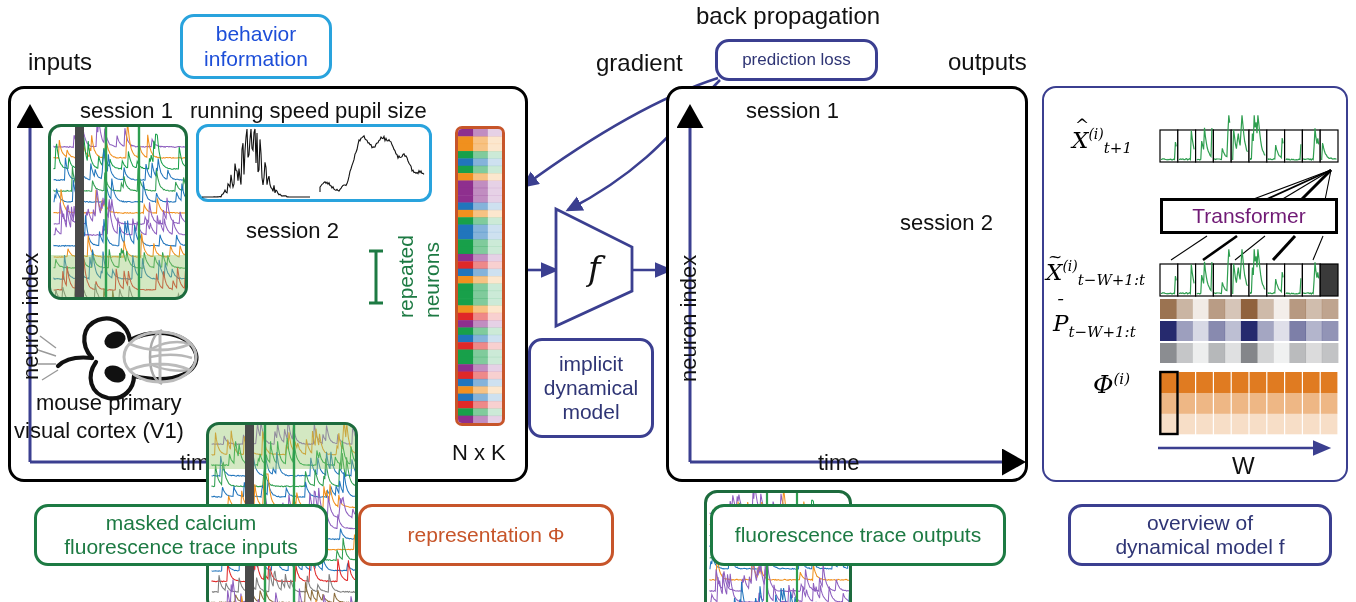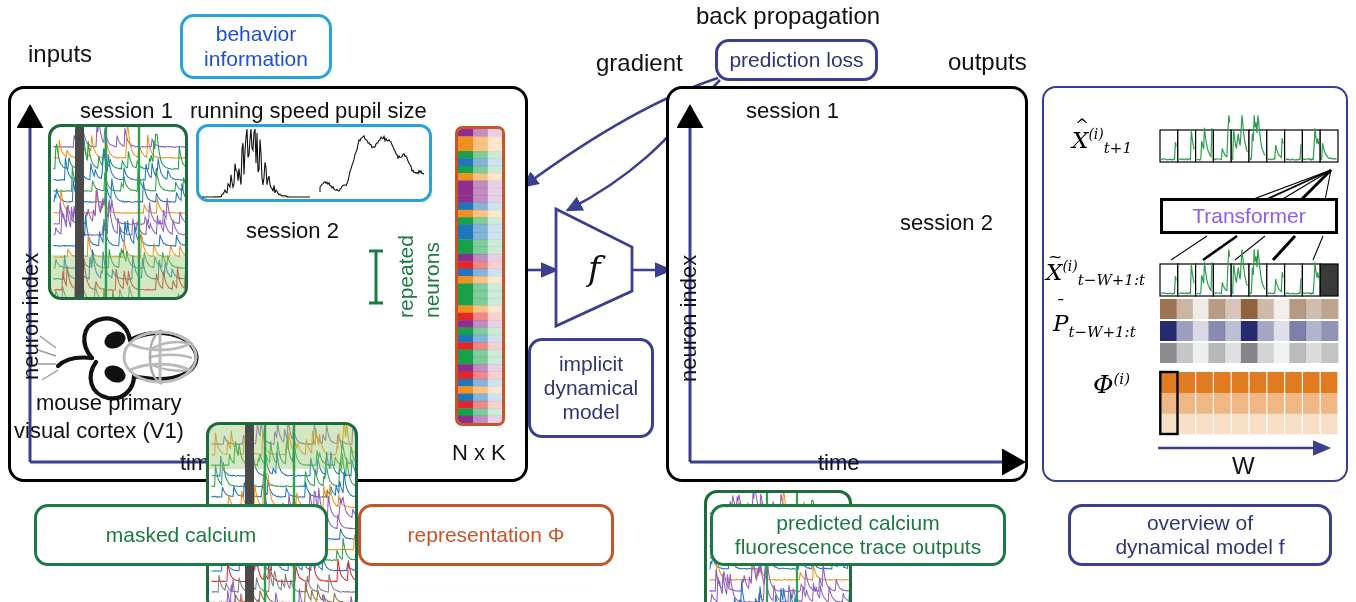--- a/index.html
+++ b/index.html
@@ -29,31 +29,31 @@
             background:#fff;overflow:hidden;position:relative;}
   .mask{position:absolute;background:#4a4a4a;}
   .hl{position:absolute;background:rgba(150,200,110,.42);}
 
   svg{display:block;overflow:visible;}
   .mth{font-family:"DejaVu Serif",serif;font-style:italic;}
 </style>
 </head>
 <body>
 
-<div class="abs lbl lbl-big" style="left:28px;top:40px;">inputs</div>
+<div class="abs lbl lbl-big" style="left:28px;top:48px;">inputs</div>
 <div class="abs lbl lbl-big" style="left:948px;top:48px;">outputs</div>
 <div class="abs lbl lbl-big" style="left:696px;top:2px;">back propagation</div>
 <div class="abs lbl lbl-big" style="left:596px;top:49px;">gradient</div>
 
 <div class="abs callout c-blue" style="left:180px;top:14px;width:152px;height:65px;font-size:21px;">
   <div>behavior</div>
   <div>information</div>
 </div>
 
-<div class="abs callout c-navy" style="left:715px;top:39px;width:163px;height:42px;font-size:21px;">
+<div class="abs callout c-navy" style="left:715px;top:39px;width:163px;height:42px;font-size:17px;">
   <div>prediction loss</div>
 </div>
 
 <svg class="abs" style="left:490px;top:60px;width:260px;height:160px;">
   <defs>
     <marker id="ah" markerWidth="7" markerHeight="7" refX="5.4" refY="3" orient="auto">
       <path d="M0,0 L6.5,3 L0,6 z" fill="#3b3f90"></path>
     </marker>
   </defs>
   <path d="M228,18 C160,40 90,85 34,126" fill="none" stroke="#3b3f90" stroke-width="2.6" marker-end="url(#ah)"></path>
@@ -407,21 +407,21 @@
       <rect x="124.60" y="2" width="17.80" height="32" fill="#fff" stroke="#000" stroke-width="1.2"></rect>
       <path d="M0,28.0 L0.0,27.8 L0.9,26.9 L1.9,27.7 L2.8,27.1 L3.7,28.0 L4.6,28.0 L5.6,27.1 L6.5,27.5 L7.4,27.3 L8.3,28.0 L9.3,27.9 L10.2,27.7 L11.1,27.8 L12.0,27.6 L13.0,27.1 L13.9,27.4 L14.8,12.2" fill="none" stroke="#2e9e4f" stroke-width="1.2" transform="translate(126.10000000000001,4)"></path>
       <rect x="142.40" y="2" width="17.80" height="32" fill="#fff" stroke="#000" stroke-width="1.2"></rect>
       <path d="M0,28.0 L0.0,26.9 L0.9,27.4 L1.9,27.3 L2.8,27.0 L3.7,26.8 L4.6,26.9 L5.6,27.6 L6.5,27.1 L7.4,28.0 L8.3,26.8 L9.3,27.6 L10.2,14.1 L11.1,-3.6 L12.0,5.2 L13.0,11.6 L13.9,6.3 L14.8,12.4" fill="none" stroke="#2e9e4f" stroke-width="1.2" transform="translate(143.9,4)"></path>
       <rect x="160.20" y="2" width="17.80" height="32" fill="#fff" stroke="#000" stroke-width="1.2"></rect>
       <path d="M0,28.0 L0.0,26.9 L0.9,11.0 L1.9,15.9 L2.8,19.3 L3.7,22.0 L4.6,22.9 L5.6,24.8 L6.5,25.5 L7.4,26.3 L8.3,26.4 L9.3,26.0 L10.2,26.6 L11.1,27.0 L12.0,26.8 L13.0,26.7 L13.9,26.9 L14.8,27.2" fill="none" stroke="#2e9e4f" stroke-width="1.2" transform="translate(161.70000000000002,4)"></path>
     </g>
   </svg>
 
 <div class="abs" style="left:1160px;top:198px;width:178px;height:36px;border:3px solid #000;background:#fff;box-sizing:border-box;display:flex;align-items:center;justify-content:center;">
-  <span style="font-size:21px;color:#8b5cf6;">Transformer</span>
+  <span style="font-size:21px;color:#701a75;">Transformer</span>
 </div>
 
 <svg class="abs" style="left:1155px;top:160px;width:190px;height:112px;">
   <g stroke="#000" fill="none">
     <path d="M176,10 L96,40" stroke-width="1.1"></path>
     <path d="M176,10 L110,40" stroke-width="1.8"></path>
     <path d="M176,10 L126,40" stroke-width="1.1"></path>
     <path d="M176,10 L146,40" stroke-width="3"></path>
     <path d="M176,10 L170,40" stroke-width="1.1"></path>
     <path d="M16,100 L52,76" stroke-width="1.1"></path>
@@ -530,27 +530,27 @@
     </g>
   </svg>
 
 <svg class="abs" style="left:1158px;top:440px;width:186px;height:18px;">
   <line x1="0" y1="8" x2="168" y2="8" stroke="#3b3f90" stroke-width="2.6" marker-end="url(#ah2)"></line>
 </svg>
 <div class="abs" style="left:1232px;top:452px;font-size:24px;color:#111;">W</div>
 
 <div class="abs callout c-green" style="left:34px;top:504px;width:294px;height:62px;font-size:21px;">
   <div>masked calcium</div>
+  <div>fluorescence trace inputs</div>
 </div>
 
 <div class="abs callout c-orange" style="left:358px;top:504px;width:256px;height:62px;font-size:21px;">
   <div>representation Φ</div>
 </div>
 
 <div class="abs callout c-green" style="left:710px;top:504px;width:296px;height:62px;font-size:21px;">
-  <div>predicted calcium</div>
   <div>fluorescence trace outputs</div>
 </div>
 
 <div class="abs callout c-navy" style="left:1068px;top:504px;width:264px;height:62px;font-size:21px;">
   <div>overview of</div>
   <div>dynamical model f</div>
 </div>
 
 </body></html>

